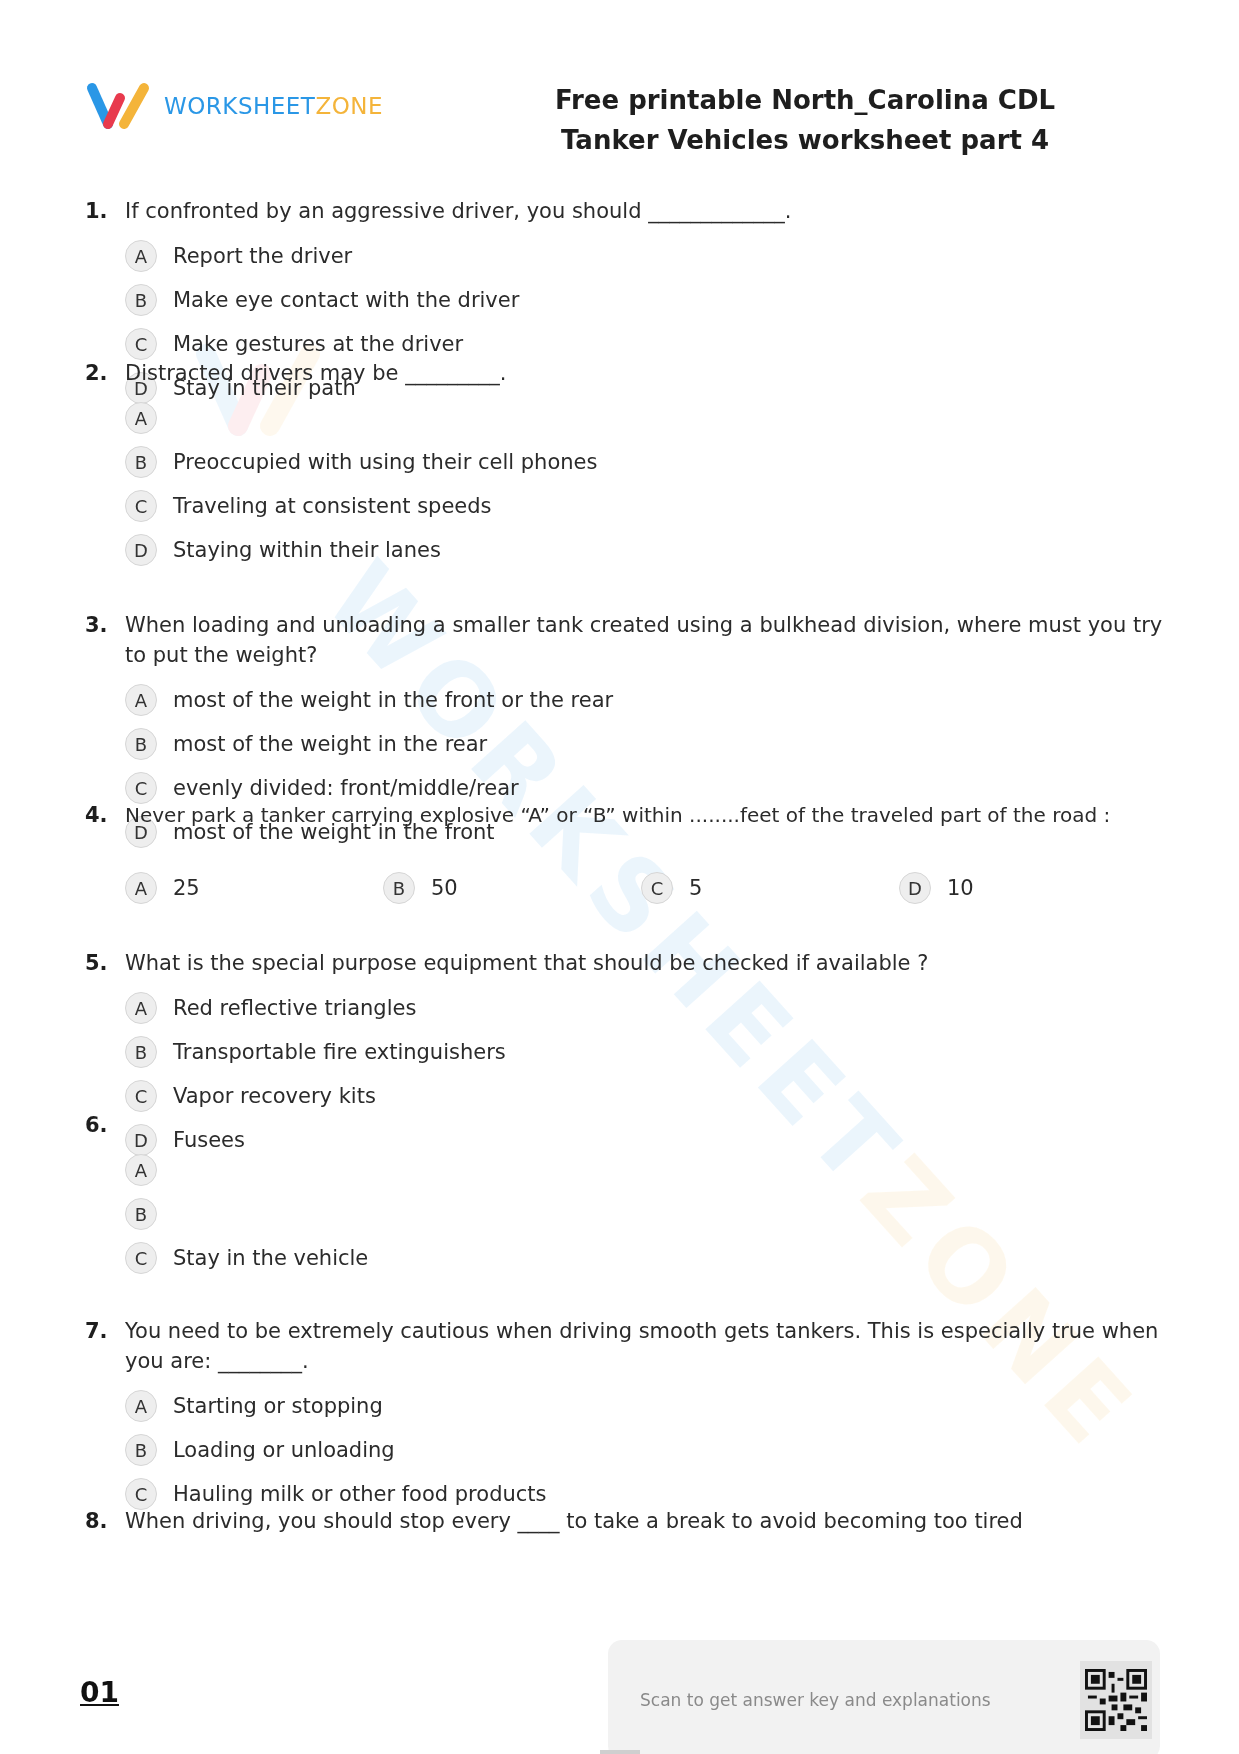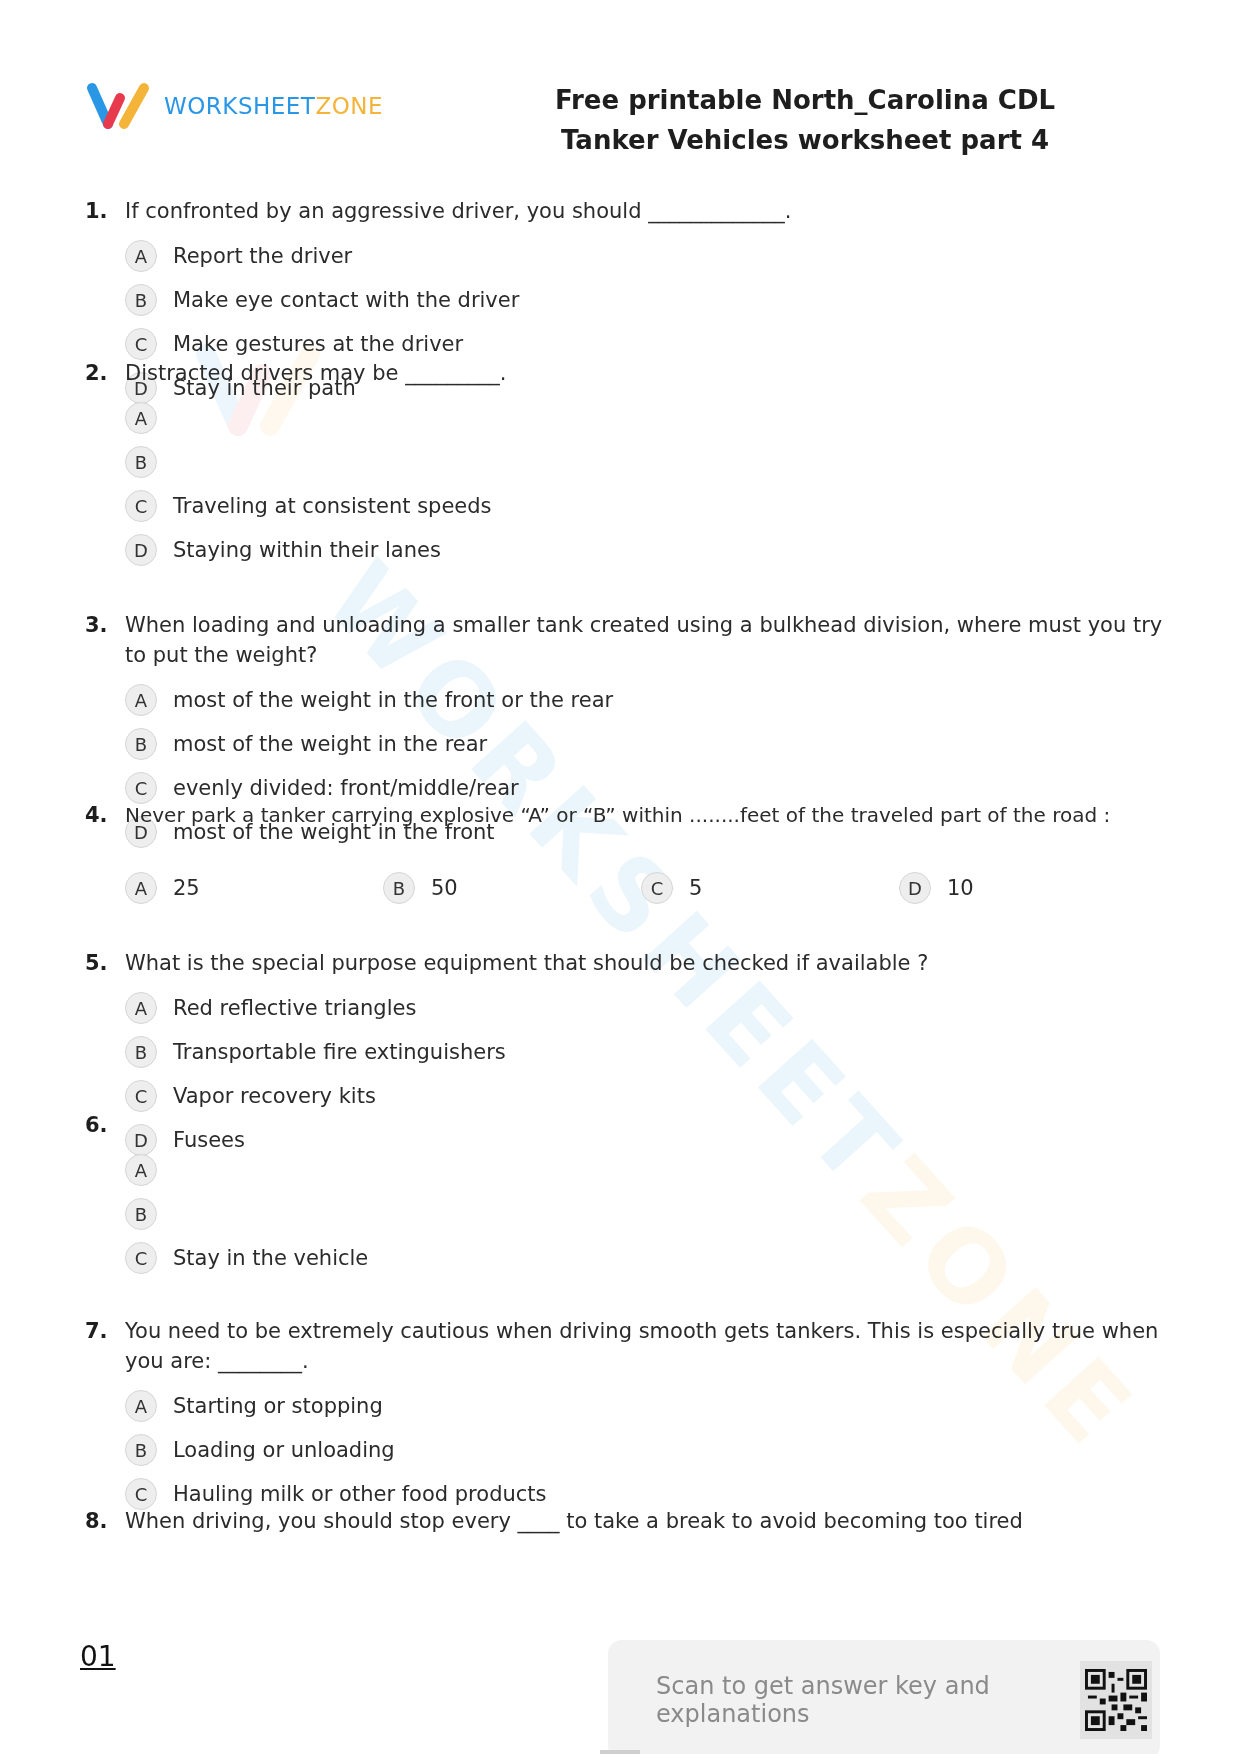--- a/index.html
+++ b/index.html
@@ -24,24 +24,24 @@
   .q-num { width: 40px; font-weight: bold; color: #1e1e1e; flex-shrink: 0; }
   .q-text { color: #2b2b2b; }
   .opts { margin-left: 40px; display: flex; flex-wrap: wrap; }
   .opt { display: flex; align-items: center; height: 44px; font-size: 21px; }
   .opts.two .opt { width: 562px; }
   .opts.one .opt { width: 100%; }
   .opts.four .opt { width: 258px; }
   .badge { width: 32px; height: 32px; border-radius: 50%; background: #eeeeee; border: 1px solid #d6d6d6;
     display: flex; align-items: center; justify-content: center; font-size: 18px; color: #333; margin-right: 16px; box-sizing: border-box; }
   .opt-label { color: #2b2b2b; }
-  .page-num { position: absolute; left: 80px; top: 1640px; font-size: 28px; font-weight: normal; text-decoration: underline; color: #111; }
+  .page-num { position: absolute; left: 80px; top: 1676px; font-size: 28px; font-weight: bold; text-decoration: underline; color: #111; }
   .scan-box { position: absolute; left: 608px; top: 1640px; width: 552px; height: 120px; background: #f2f2f2; border-radius: 14px;
     display: flex; align-items: center; }
-  .scan-text { font-size: 24px; color: #8a8a8a; margin-left: 48px; flex: 1; }
+  .scan-text { font-size: 17px; color: #8a8a8a; margin-left: 32px; flex: 1; }
   .qr { width: 72px; height: 78px; background: #e2e2e2; margin-right: 8px; display: flex; align-items: center; justify-content: center; }
   .qr svg { width: 62px; height: 62px; }
   .bottom-bar { position: absolute; left: 600px; top: 1750px; width: 40px; height: 4px; background: #cfcfcf; }
 </style>
 </head>
 <body>
 
 <div class="wm-logo">
   <svg width="140" height="120" viewBox="0 0 70 52">
     <line x1="8" y1="8" x2="24" y2="44" stroke="#2a97e6" stroke-width="10" stroke-linecap="round"></line>
@@ -97,20 +97,21 @@
   <div class="q-head">
       <span class="q-num">2.</span>
       <span class="q-text">Distracted drivers may be _________.</span>
     </div>
   <div class="opts one" style="margin-top:8px">
     <div class="opt">
         <span class="badge">A</span>
       </div>
     <div class="opt">
         <span class="badge">B</span>
+        <span class="opt-label">Preoccupied with using their cell phones</span>
       </div>
     <div class="opt">
         <span class="badge">C</span>
         <span class="opt-label">Traveling at consistent speeds</span>
       </div>
     <div class="opt">
         <span class="badge">D</span>
         <span class="opt-label">Staying within their lanes</span>
       </div>
   </div>

